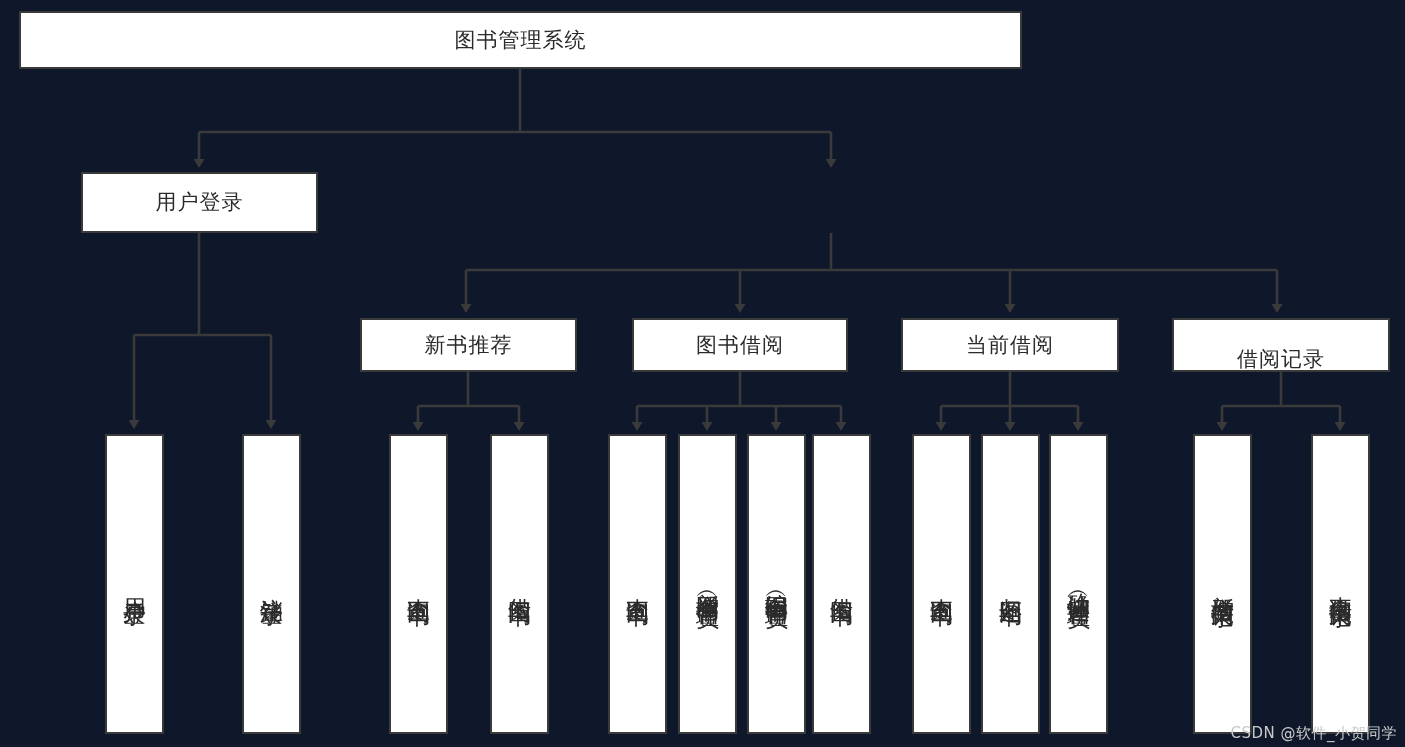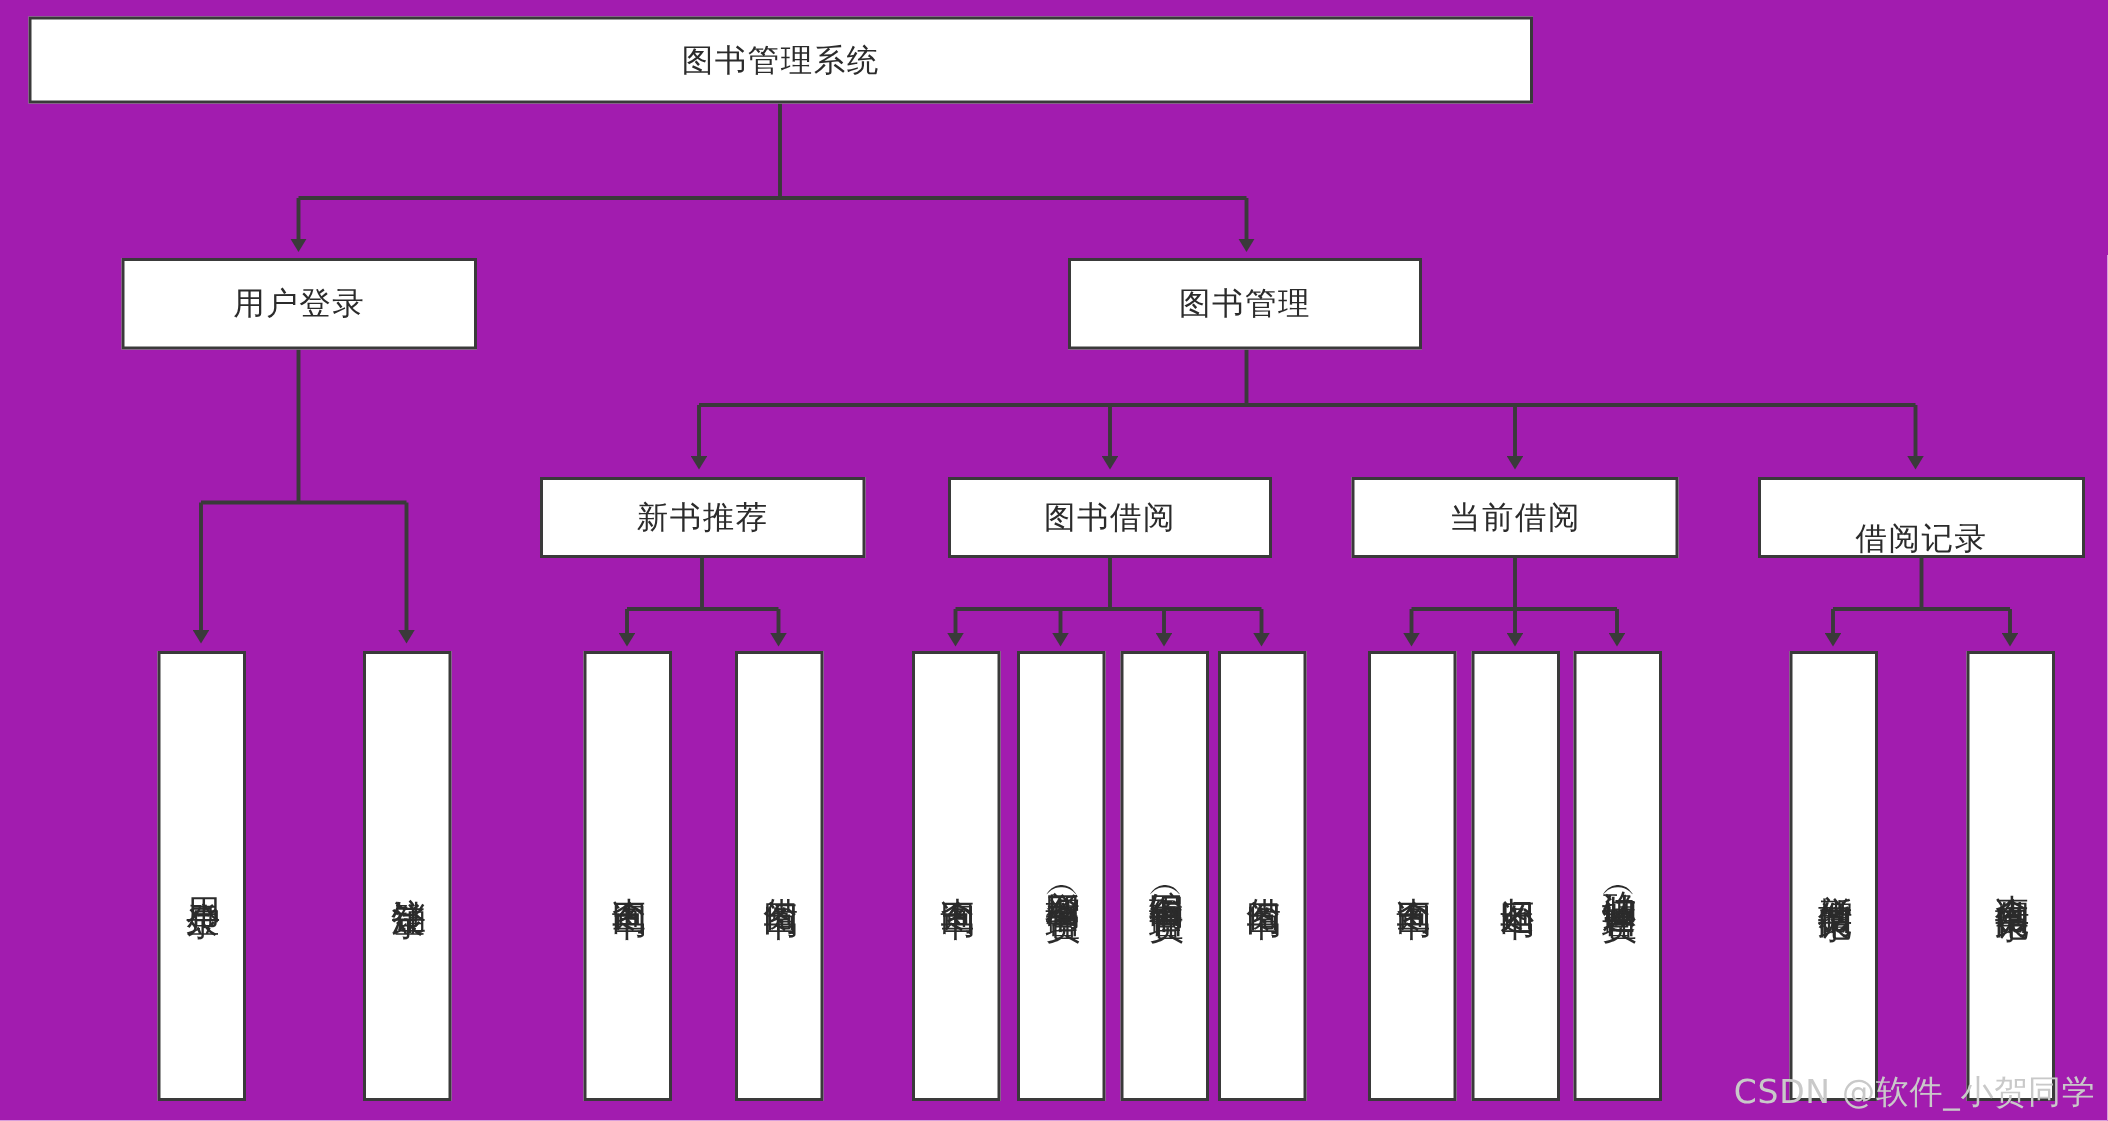--- a/index.html
+++ b/index.html
@@ -4,21 +4,21 @@
 <style>
   html, body {
     margin: 0;
     padding: 0;
     background: #ffffff;
   }
   #canvas {
     position: relative;
     width: 1405px;
     height: 747px;
-    background: #a21caf;
+    background: #0f172a;
     font-family: "DejaVu Sans", "Liberation Sans", sans-serif;
     overflow: hidden;
   }
   svg#wires {
     position: absolute;
     left: 0;
     top: 0;
     width: 1405px;
     height: 747px;
     pointer-events: none;
@@ -49,21 +49,21 @@
   }
   .node.vertical .vtext {
     writing-mode: vertical-rl;
     text-orientation: upright;
     display: block;
   }
   #watermark {
     position: absolute;
     right: 8px;
     bottom: 4px;
-    font-size: 22px;
+    font-size: 15px;
     color: #c9c9c9;
     letter-spacing: 0.5px;
     z-index: 5;
     white-space: nowrap;
   }
 </style>
 </head>
 <body>
 
 <div id="canvas">
@@ -120,23 +120,20 @@
     </g>
   </svg>
 
   <div class="node horizontal" style="left:19px; top:11px; width:1003px; height:58px;">
     <span>图书管理系统</span>
   </div>
 
   <div class="node horizontal" style="left:81px; top:172px; width:237px; height:61px;">
     <span>用户登录</span>
   </div>
-  <div class="node horizontal" style="left:712px; top:172px; width:236px; height:61px;">
-    <span>图书管理</span>
-  </div>
 
   <div class="node horizontal" style="left:632px; top:318px; width:216px; height:54px;">
     <span>图书借阅</span>
   </div>
   <div class="node horizontal" style="left:360px; top:318px; width:217px; height:54px;">
     <span>新书推荐</span>
   </div>
   <div class="node horizontal" style="left:901px; top:318px; width:218px; height:54px;">
     <span>当前借阅</span>
   </div>

